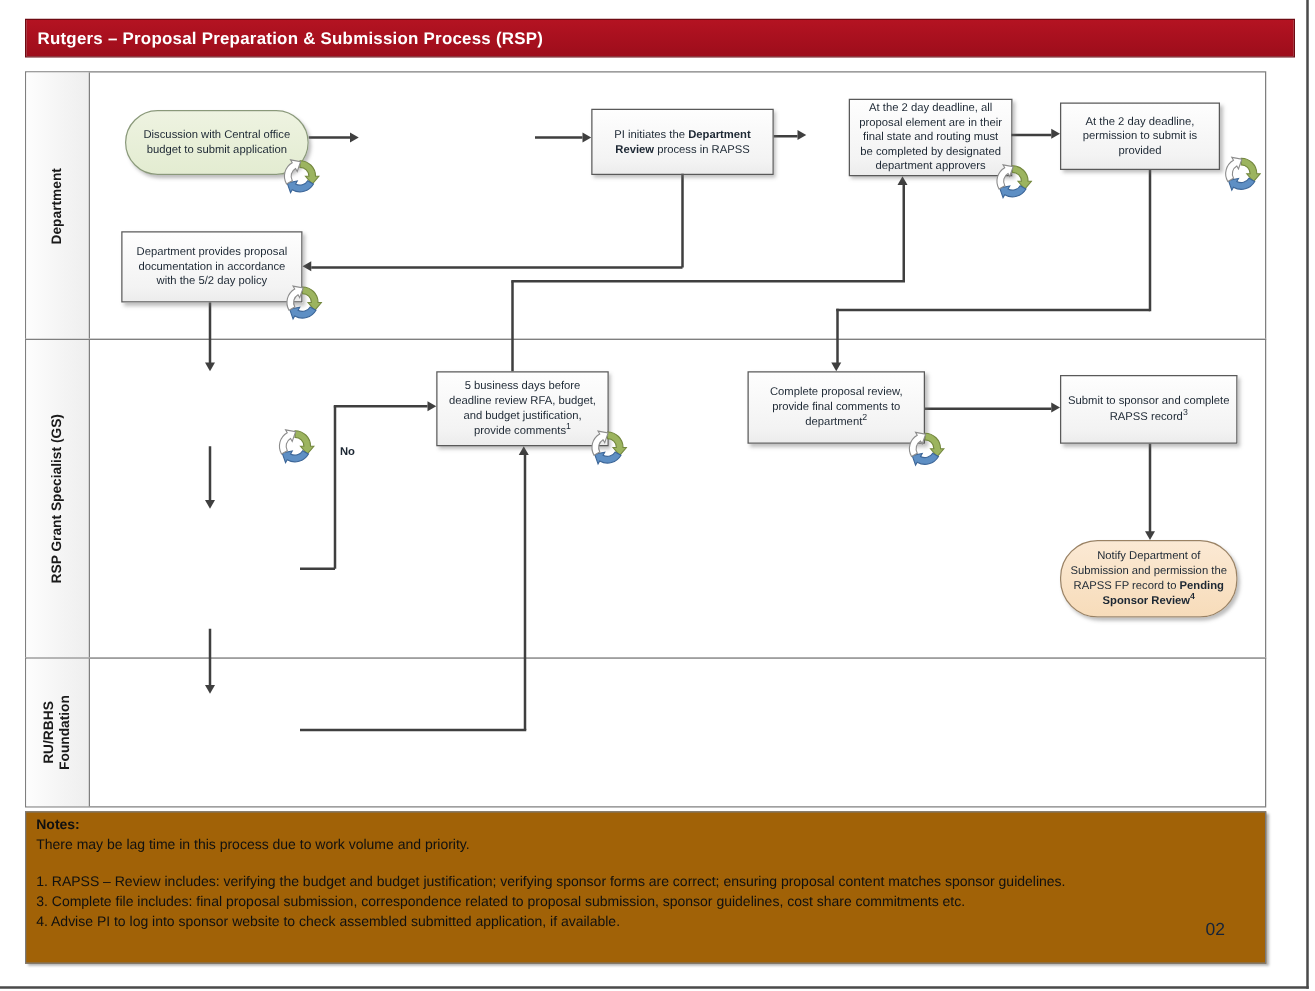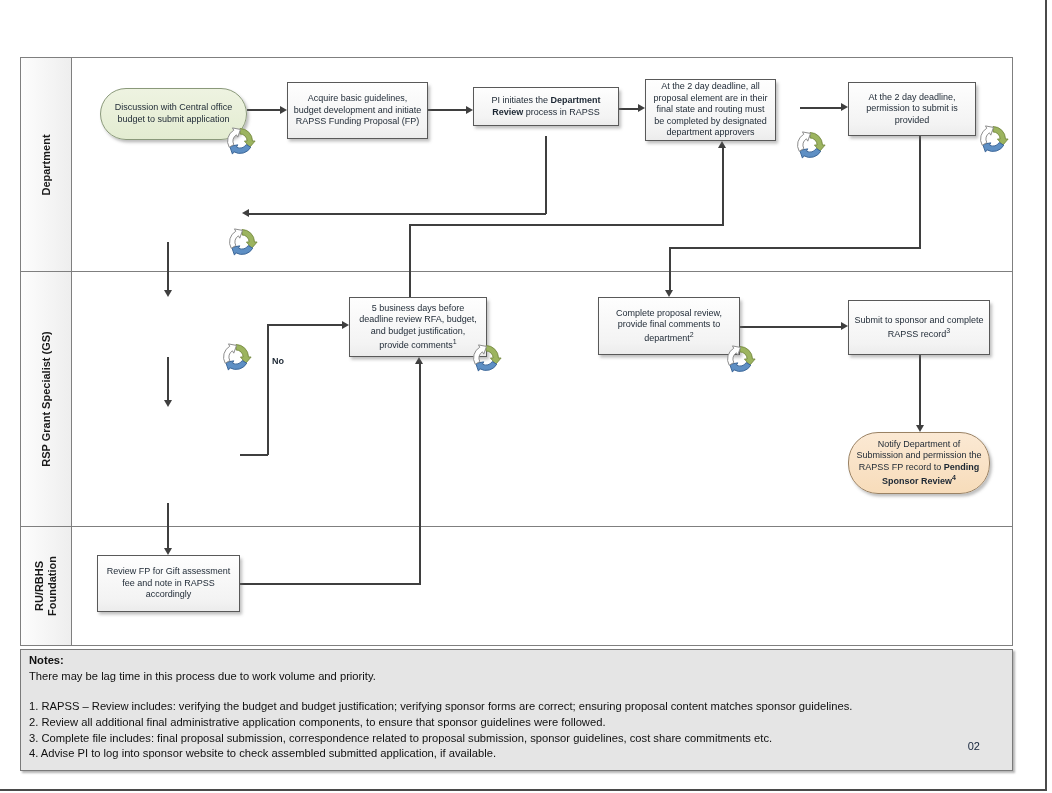--- a/index.html
+++ b/index.html
@@ -48,38 +48,41 @@
   .ar { position:absolute; width:0; height:0; z-index:2; }
   .ar.r { border-top:4px solid transparent; border-bottom:4px solid transparent; border-left:7px solid #3f3f3f; }
   .ar.l { border-top:4px solid transparent; border-bottom:4px solid transparent; border-right:7px solid #3f3f3f; }
   .ar.d { border-left:4px solid transparent; border-right:4px solid transparent; border-top:7px solid #3f3f3f; }
   .ar.u { border-left:4px solid transparent; border-right:4px solid transparent; border-bottom:7px solid #3f3f3f; }
   .conn-label { position:absolute; z-index:2; font-size:9px; font-weight:bold; color:#1c2733; }
 
   .loop-icon { position:absolute; z-index:5; width:32px; height:32px; }
 
   
-  .notes { position:absolute; left:20px; top:649px; width:993px; height:122px; background:#e5e5e5;
+  .notes { position:absolute; left:20px; top:649px; width:993px; height:122px; background:#a16207;
            border:1px solid #7a7a7a; box-shadow:2px 2px 2px rgba(0,0,0,.3); padding:3px 8px;
            font-size:11.2px; color:#101010; line-height:1.4; }
   .notes .heading { font-weight:bold; }
   .notes .spacer { height:15px; }
-  .page-number { position:absolute; right:32px; bottom:16px; font-size:11px; color:#14233a; }
+  .page-number { position:absolute; right:32px; bottom:16px; font-size:14px; color:#14233a; }
 </style>
 </head>
 <body>
 
 <div class="page">
 
   <svg width="0" height="0" style="position:absolute">
     <defs>
       <path id="loop-arrow" d="M18 4 A14 14 0 0 1 32 18 L35 18 L29 25 L23 18 L26 18 A8 8 0 0 0 18 10 Z"></path>
     </defs>
   </svg>
 
+  <div class="titlebar">
+    <span>Rutgers – Proposal Preparation &amp; Submission Process (RSP)</span>
+  </div>
 
   <div class="lane lane-dept">
     <div class="lane-labelcell">
       <span class="lane-labeltext">Department</span>
     </div>
   </div>
   <div class="lane lane-gs">
     <div class="lane-labelcell">
       <span class="lane-labeltext">RSP Grant Specialist (GS)</span>
     </div>
@@ -138,58 +141,55 @@
   <div class="ln lnh" style="left:740px;top:326px;width:101px"></div>
   <div class="ar r" style="left:841px;top:322px"></div>
 
   <div class="ln lnv" style="left:919px;top:355px;height:71px"></div>
   <div class="ar d" style="left:916px;top:425px"></div>
 
   <div class="node stadium" style="left:100px;top:88px;width:147px;height:52px">
     <div class="txt">Discussion with Central office budget to submit application</div>
   </div>
 
-  <div class="node" style="left:287px;top:82px;width:141px;height:57px">
-    <div class="txt">Acquire basic guidelines, budget development and initiate RAPSS Funding Proposal (FP)</div>
-  </div>
-
-  <div class="node" style="left:473px;top:87px;width:146px;height:39px">
+
+  <div class="node" style="left:473px;top:87px;width:146px;height:53px">
     <div class="txt"><span>PI initiates the </span><b>Department Review</b><span> process in RAPSS</span></div>
   </div>
 
-  <div class="node" style="left:645px;top:79px;width:131px;height:62px">
+  <div class="node" style="left:679px;top:79px;width:131px;height:62px">
     <div class="txt">At the 2 day deadline, all proposal element are in their final state and routing must be completed by designated department approvers</div>
   </div>
 
   <div class="node" style="left:848px;top:82px;width:128px;height:54px">
     <div class="txt">At the 2 day deadline, permission to submit is provided</div>
   </div>
 
+  <div class="node" style="left:97px;top:185px;width:145px;height:57px">
+    <div class="txt">Department provides proposal documentation in accordance with the 5/2 day policy</div>
+  </div>
 
 
   <div class="node" style="left:349px;top:297px;width:138px;height:60px">
     <div class="txt"><span>5 business days before deadline review RFA, budget, and budget justification, provide comments</span><sup>1</sup></div>
   </div>
 
 
   <div class="node" style="left:598px;top:297px;width:142px;height:58px">
     <div class="txt"><span>Complete proposal review, provide final comments to department</span><sup>2</sup></div>
   </div>
 
   <div class="node" style="left:848px;top:300px;width:142px;height:55px">
     <div class="txt"><span>Submit to sponsor and complete RAPSS record</span><sup>3</sup></div>
   </div>
 
   <div class="node terminator" style="left:848px;top:432px;width:142px;height:62px">
     <div class="txt"><span>Notify Department of Submission and permission the RAPSS FP record to </span><b><span>Pending Sponsor Review</span><sup>4</sup></b></div>
   </div>
 
-  <div class="node" style="left:97px;top:555px;width:143px;height:57px">
-    <div class="txt">Review FP for Gift assessment fee and note in RAPSS accordingly</div>
-  </div>
 
   <svg class="loop-icon" style="left:224px;top:125px" viewBox="0 0 36 36">
     <use href="#loop-arrow" fill="#9cb45f" stroke="#74883f" stroke-width="1"></use>
     <use href="#loop-arrow" fill="#5e8fc4" stroke="#3c6698" stroke-width="1" transform="rotate(120 18 18)"></use>
     <use href="#loop-arrow" fill="#ffffff" stroke="#8c8c8c" stroke-width="1" transform="rotate(240 18 18)"></use>
   </svg>
   <svg class="loop-icon" style="left:794px;top:129px" viewBox="0 0 36 36">
     <use href="#loop-arrow" fill="#9cb45f" stroke="#74883f" stroke-width="1"></use>
     <use href="#loop-arrow" fill="#5e8fc4" stroke="#3c6698" stroke-width="1" transform="rotate(120 18 18)"></use>
     <use href="#loop-arrow" fill="#ffffff" stroke="#8c8c8c" stroke-width="1" transform="rotate(240 18 18)"></use>
@@ -218,21 +218,20 @@
     <use href="#loop-arrow" fill="#9cb45f" stroke="#74883f" stroke-width="1"></use>
     <use href="#loop-arrow" fill="#5e8fc4" stroke="#3c6698" stroke-width="1" transform="rotate(120 18 18)"></use>
     <use href="#loop-arrow" fill="#ffffff" stroke="#8c8c8c" stroke-width="1" transform="rotate(240 18 18)"></use>
   </svg>
 
   <div class="notes">
     <div class="heading">Notes:</div>
     <div>There may be lag time in this process due to work volume and priority.</div>
     <div class="spacer"></div>
     <div>1. RAPSS – Review includes: verifying the budget and budget justification; verifying sponsor forms are correct; ensuring proposal content matches sponsor guidelines.</div>
-    <div>2. Review all additional final administrative application components, to ensure that sponsor guidelines were followed.</div>
     <div>3. Complete file includes: final proposal submission, correspondence related to proposal submission, sponsor guidelines, cost share commitments etc.</div>
     <div>4. Advise PI to log into sponsor website to check assembled submitted application, if available.</div>
     <div class="page-number">02</div>
   </div>
 
   <div class="page-edge-right"></div>
   <div class="page-edge-bottom"></div>
 </div>
 
 </body></html>

